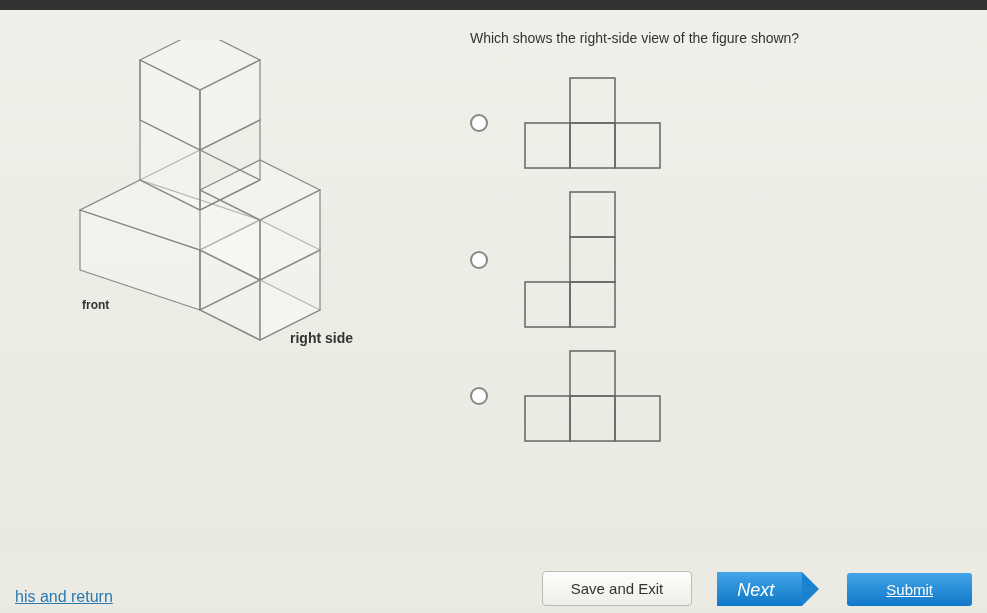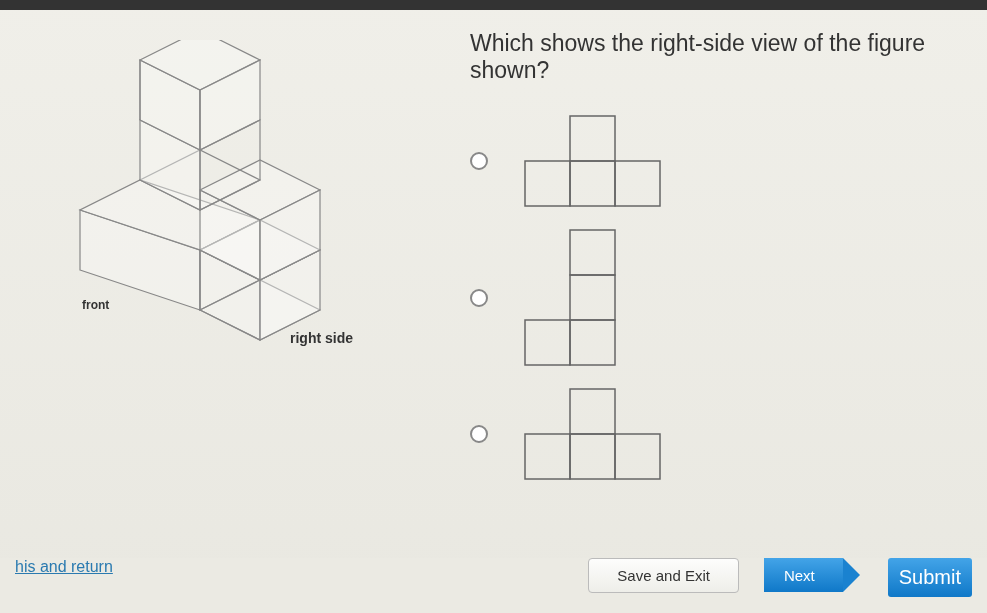--- a/index.html
+++ b/index.html
@@ -45,47 +45,47 @@
     top: 310px;
     font-size: 14px;
     font-weight: bold;
     color: #333;
   }
   .right-panel {
     flex: 1;
     padding: 10px 20px 0 10px;
   }
   .question {
-    font-size: 23px;
+    font-size: 14px;
     color: #333;
     margin-bottom: 30px;
   }
   .option {
     display: flex;
     align-items: center;
     gap: 35px;
     margin-bottom: 20px;
   }
   .radio {
     width: 18px;
     height: 18px;
     border: 2px solid #888;
     border-radius: 50%;
     background: #fff;
     flex-shrink: 0;
   }
   .grid-svg { display:block; }
   .footer {
     position: absolute;
-    bottom: 0;
+    bottom: 7px;
     left: 0;
     right: 0;
     height: 55px;
     display: flex;
-    align-items: flex-start;
+    align-items: flex-end;
     padding: 0 15px;
     background: rgba(235,234,227,0.9);
   }
   .link-left {
     color: #2a7ab0;
     text-decoration: underline;
     font-size: 16px;
   }
   .spacer { flex: 1; }
   .btn-save {
@@ -97,43 +97,45 @@
     color: #333;
     margin-right: 25px;
     cursor: pointer;
   }
   .btn-next {
     position: relative;
     background: linear-gradient(180deg, #43a4e8, #0f78c8);
     color: #fff;
     border: none;
     padding: 8px 28px 8px 20px;
-    font-size: 15px;
+    font-size: 18px;
     margin-right: 45px;
     cursor: pointer;
     height: 34px;
+    font-style: italic;
   }
   .btn-next::after {
     content: '';
     position: absolute;
     right: -17px;
     top: 0;
     width: 0; height: 0;
     border-top: 17px solid transparent;
     border-bottom: 17px solid transparent;
     border-left: 17px solid #1a82d0;
   }
   .btn-submit {
     background: linear-gradient(180deg, #43a4e8, #0f78c8);
     color: #fff;
     border: none;
     border-radius: 3px;
-    padding: 8px 11px;
-    font-size: 20px;
+    padding: 8px 39px;
+    font-size: 15px;
     cursor: pointer;
+    text-decoration: underline;
   }
   svg .cube-line { stroke: #888; stroke-width: 1.2; fill: none; }
   svg .cube-face { fill: rgba(250,250,247,0.4); stroke: #888; stroke-width:1.2; }
   svg .grid-cell { fill: none; stroke: #666; stroke-width:1.5; }
 </style>
 </head>
 <body>
 
 <div class="top-bar"></div>
 

